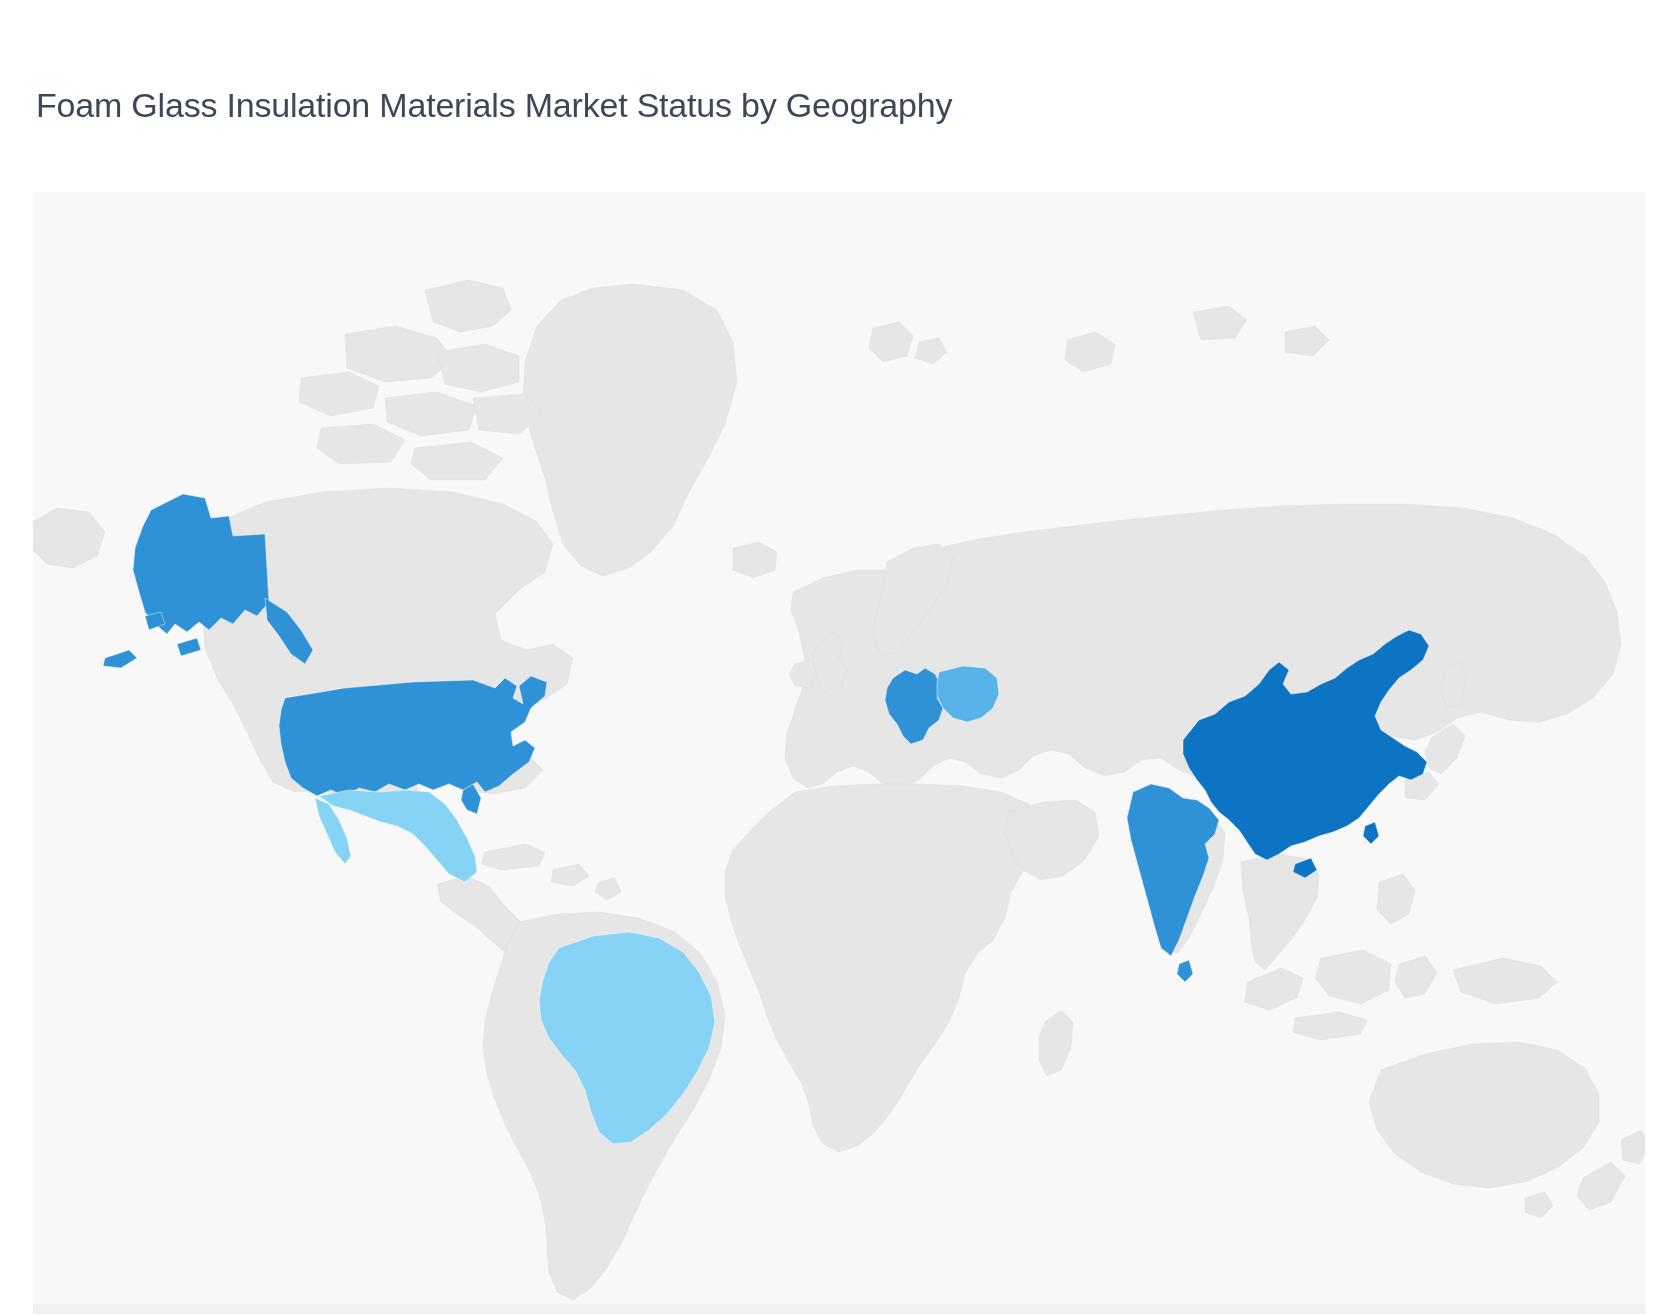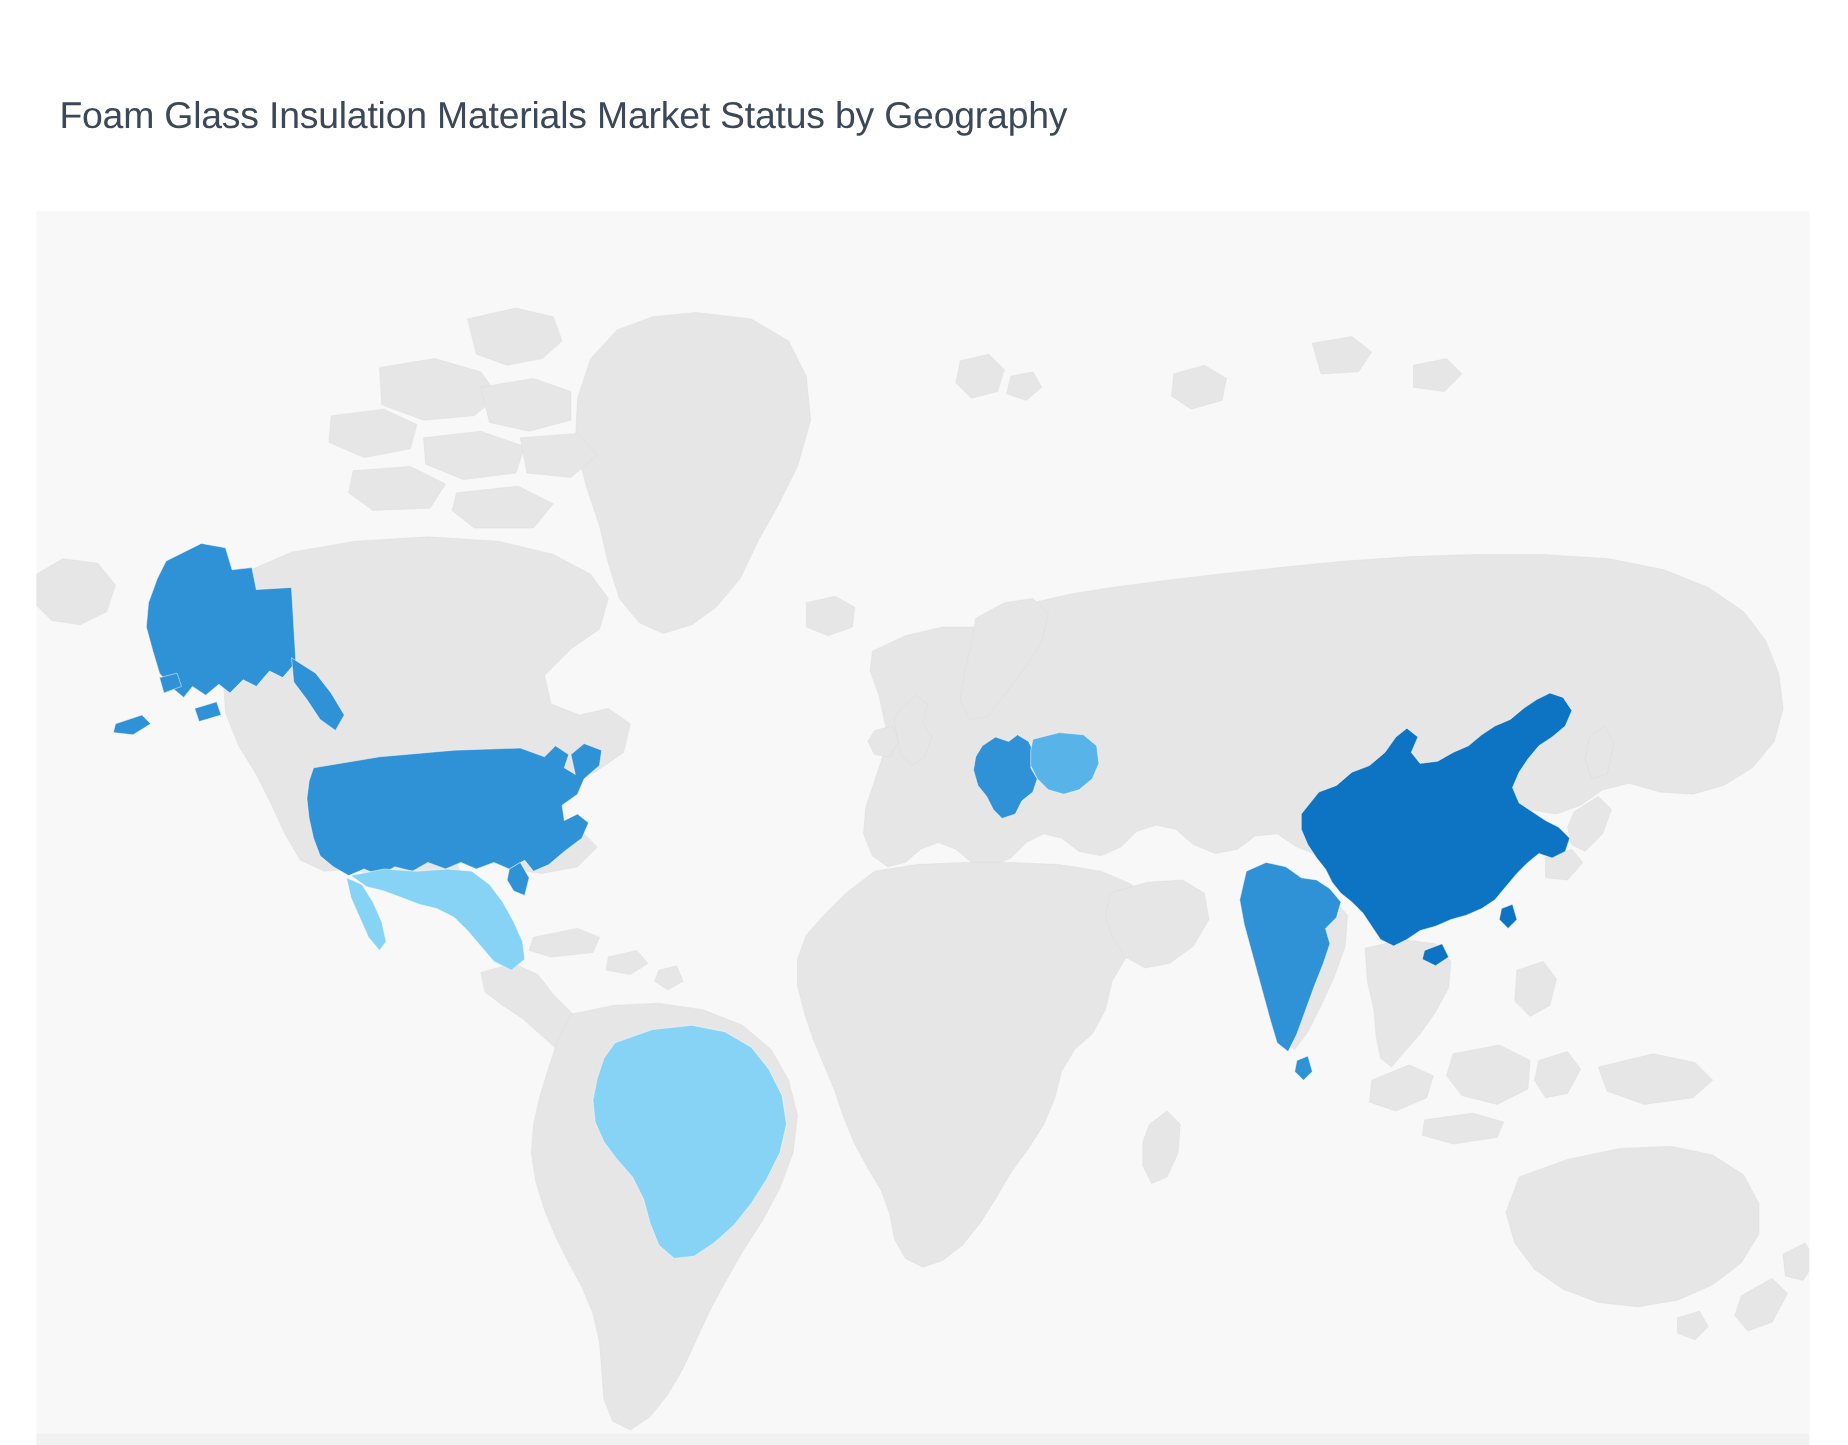--- a/index.html
+++ b/index.html
@@ -23,21 +23,20 @@
   .chart-title {
     position: absolute;
     left: 36px;
     top: 85px;
     font-size: 34px;
     font-weight: 400;
     color: #3c4858;
     letter-spacing: -0.2px;
     line-height: 1.2;
     white-space: nowrap;
-    margin-left: 18px;
   }
   .map-panel {
     position: absolute;
     left: 33px;
     top: 192px;
     width: 1612px;
     height: 1122px;
     background: #f8f8f8;
     overflow: hidden;
   }

